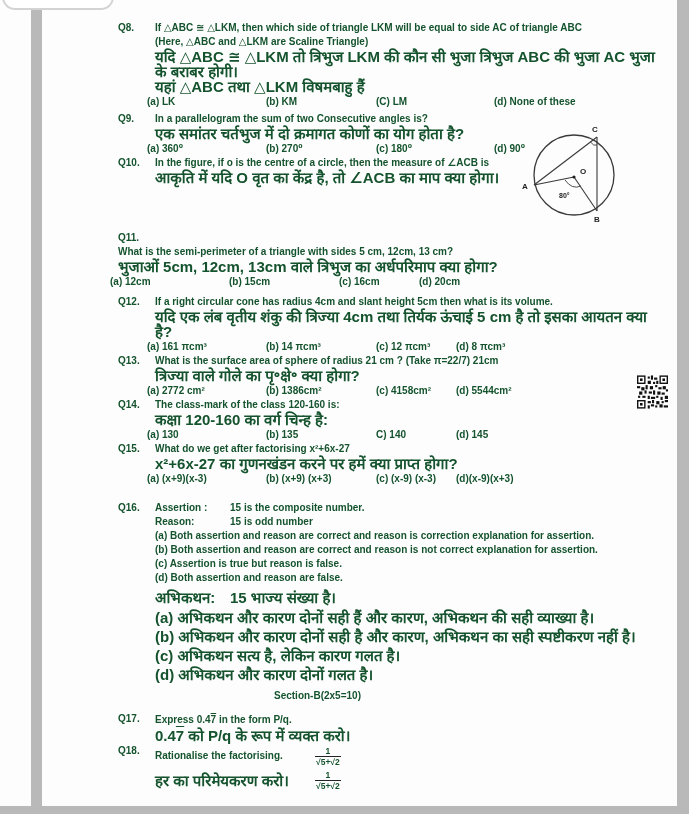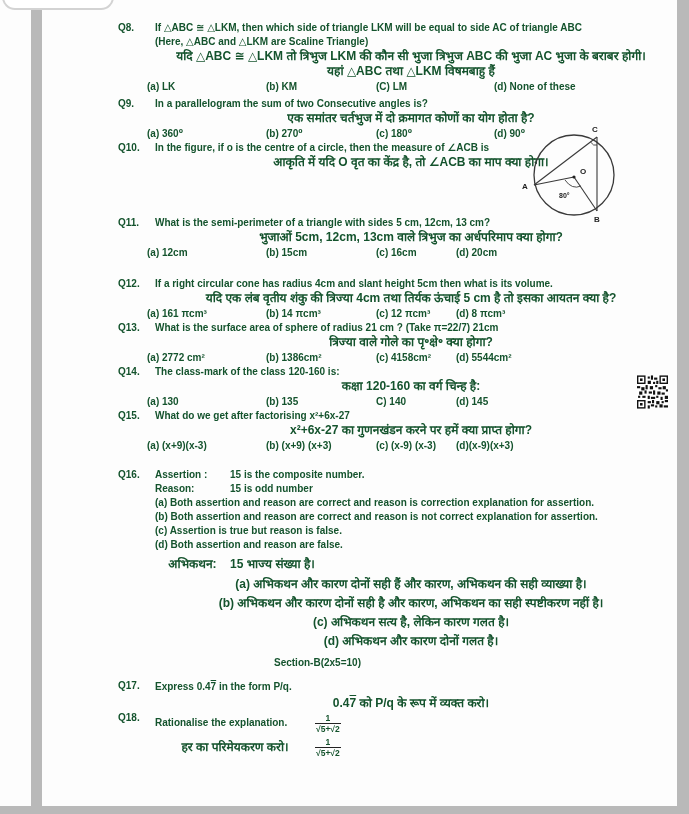--- a/index.html
+++ b/index.html
@@ -14,32 +14,32 @@
   .top-card{
     position:absolute;left:2px;top:-17px;width:112px;height:27px;background:#fff;
     border:2px solid #d3d3d3;border-radius:13px;box-sizing:border-box;
   }
   .page{position:absolute;left:42px;top:0;width:635px;height:806px;box-sizing:border-box;
     padding:21px 10px 0 76px;background:transparent;}
   .q{display:flex;align-items:flex-start;}
   .qnum{flex:none;width:37px;font-weight:700;font-size:10px;line-height:14px;}
   .qbody{flex:1;min-width:0;}
   .en{font-size:10px;font-weight:700;line-height:14px;}
-  .hi{font-size:12px;font-weight:700;line-height:15px;text-align:center;}
+  .hi{font-size:15px;font-weight:700;line-height:15px;}
   .opts{display:flex;font-size:10px;font-weight:700;line-height:15px;margin-left:-8px;}
   .opts .o1{flex:none;width:119px;}
   .opts .o2{flex:none;width:110px;}
   .wide .o3{flex:none;width:118px;}
   .narrow .o3{flex:none;width:80px;}
   .pair{display:flex;}
   .plabel{flex:none;width:75px;}
   .hi-opt{line-height:19px;}
   .mb-q8{margin-bottom:3px;}
   .mb-q10{margin-bottom:46px;}
-  .mb-q11{margin-bottom:17px;}
+  .mb-q11{margin-bottom:6px;flex-direction:column;}
   .mb-q15{margin-bottom:15px;}
   .hi-pairs{margin-top:5px;}
   .hi-opts-block{margin-top:3px;}
   .section-header{font-size:10px;font-weight:700;text-align:center;margin:5px 150px 0 0;line-height:14px;}
   .q17{margin-top:9px;}
   .q17 .en,.q17 .hi{line-height:16px;}
   .ovl{text-decoration:overline;}
   .q18row{display:flex;align-items:center;height:24px;font-weight:700;}
   .t18{flex:none;width:160px;}
   .frac{display:inline-block;text-align:center;font-size:8.5px;font-weight:700;line-height:10px;}
@@ -206,21 +206,21 @@
       <div class="qbody">
         <div class="en"><span>Express 0.4</span><span class="ovl">7</span><span> in the form P/q.</span></div>
         <div class="hi"><span>0.4</span><span class="ovl">7</span><span> को P/q के रूप में व्यक्त करो।</span></div>
       </div>
     </div>
 
     <div class="q">
       <div class="qnum">Q18.</div>
       <div class="qbody">
         <div class="q18row">
-          <span class="t18 en">Rationalise the explanation.</span>
+          <span class="t18 en">Rationalise the factorising.</span>
           <span class="frac">
             <span class="fnum">1</span>
             <span class="fden">√5+√2</span>
           </span>
         </div>
         <div class="q18row">
           <span class="t18 hi">हर का परिमेयकरण करो।</span>
           <span class="frac">
             <span class="fnum">1</span>
             <span class="fden">√5+√2</span>

